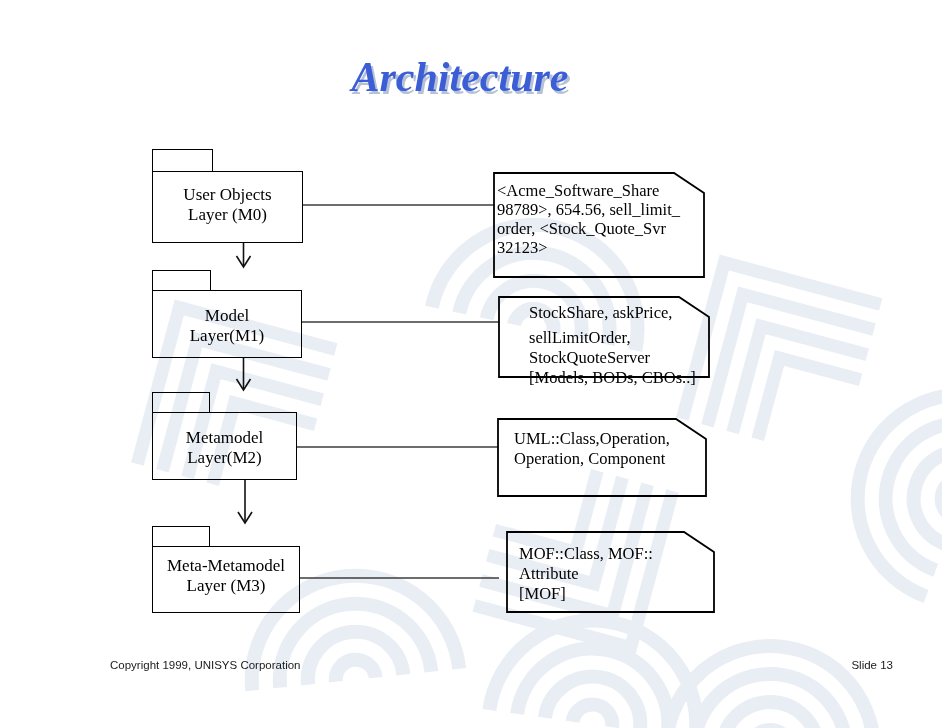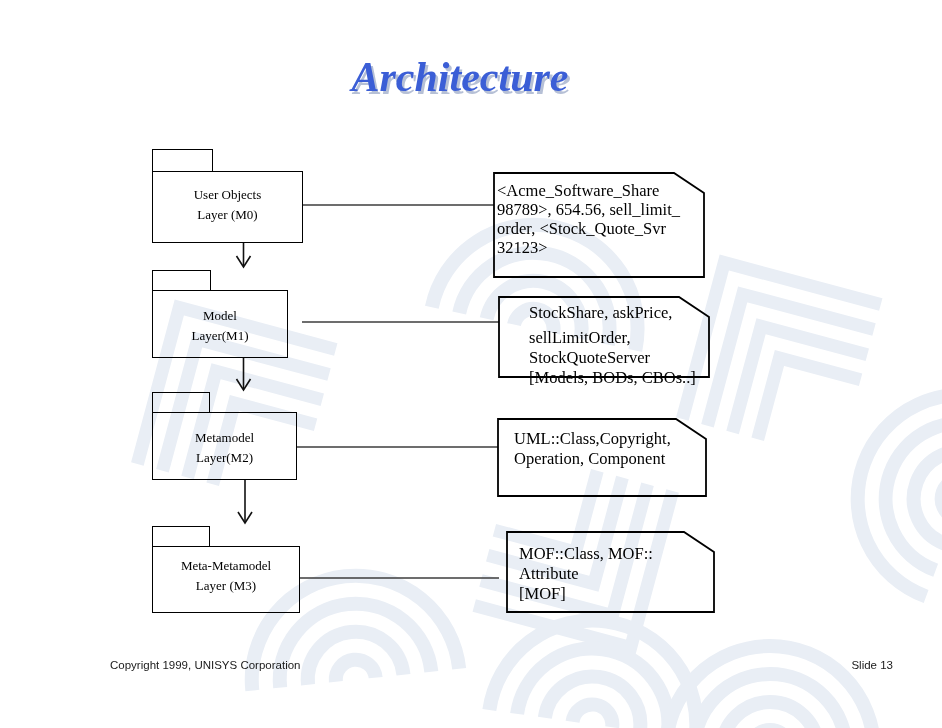--- a/index.html
+++ b/index.html
@@ -26,26 +26,26 @@
 
   
   .folder { position:absolute; z-index:2; }
   .folder .tab {
     position:absolute; box-sizing:border-box;
     border:1.8px solid #000; border-bottom:none; background:transparent;
   }
   .folder .fbody {
     position:absolute; box-sizing:border-box;
     border:1.8px solid #000; background:transparent;
-    text-align:center; font-size:13px; line-height:20px;
+    text-align:center; font-size:17px; line-height:20px;
   }
   .f1 .tab  { left:0; top:0;  width:61px; height:22px; }
   .f1 .fbody{ left:0; top:22px; width:151px; height:72px; padding-top:13px; }
   .f2 .tab  { left:0; top:0;  width:59px; height:20px; }
-  .f2 .fbody{ left:0; top:20px; width:136px; height:68px; padding-top:15px; }
+  .f2 .fbody{ left:0; top:20px; width:150px; height:68px; padding-top:15px; }
   .f3 .tab  { left:0; top:0;  width:58px; height:20px; }
   .f3 .fbody{ left:0; top:20px; width:145px; height:68px; padding-top:15px;text-align:center; }
   .f4 .tab  { left:0; top:0;  width:58px; height:20px; }
   .f4 .fbody{ left:0; top:20px; width:148px; height:67px; padding-top:9px; }
   .pos-f1 { left:152px; top:149px; }
   .pos-f2 { left:152px; top:270px; }
   .pos-f3 { left:152px; top:392px; }
   .pos-f4 { left:152px; top:526px; }
 
   
@@ -183,21 +183,21 @@
       <div class="line">StockQuoteServer</div>
       <div class="line">[Models, BODs, CBOs..]</div>
     </div>
   </div>
 
   <div class="note n3 pos-n3">
     <svg width="210" height="79">
       <polygon points="1,1 179,1 209,21 209,78 1,78" fill="none" stroke="#000" stroke-width="1.8"></polygon>
     </svg>
     <div class="ntext">
-      <div class="line">UML::Class,Copyright,</div>
+      <div class="line">UML::Class,Operation,</div>
       <div class="line">Operation, Component</div>
     </div>
   </div>
 
   <div class="note n4 pos-n4">
     <svg width="209" height="82">
       <polygon points="1,1 178,1 208,21 208,81 1,81" fill="none" stroke="#000" stroke-width="1.8"></polygon>
     </svg>
     <div class="ntext">
       <div class="line">MOF::Class, MOF::</div>

